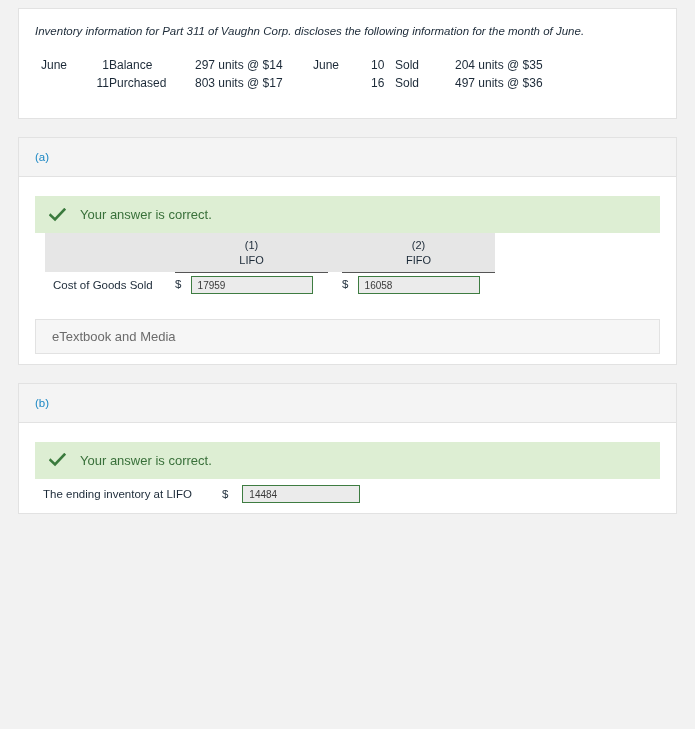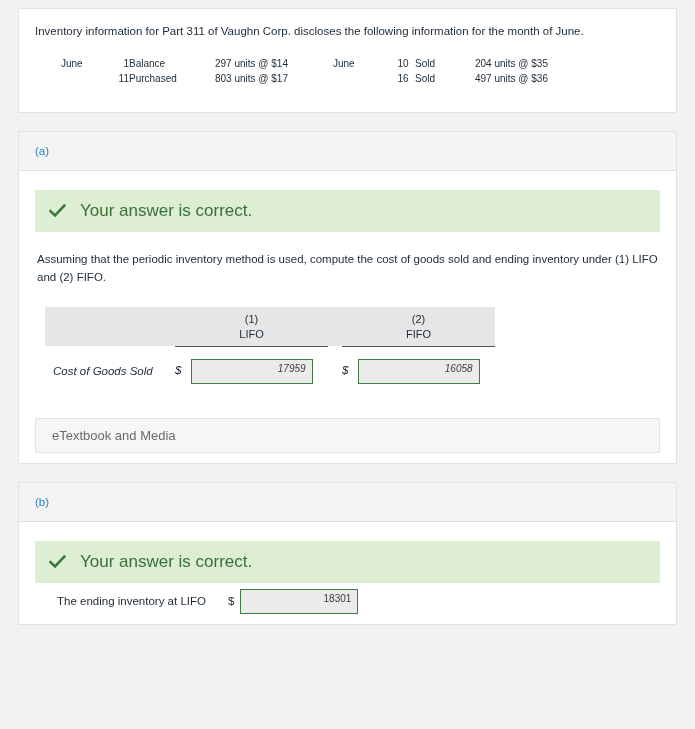--- a/index.html
+++ b/index.html
@@ -26,38 +26,39 @@
 
   
   .problem-body {
     padding: 14px 16px 26px 16px;
   }
   .problem-intro {
     font-size: 11.5px;
     line-height: 1.5;
     color: #1c2a38;
     margin-bottom: 16px;
+    font-style: italic;
   }
   table.inv-table {
     border-collapse: collapse;
-    margin-left: 26px;
-    font-size: 10px;
+    margin-left: 6px;
+    font-size: 12px;
     color: #1c2a38;
   }
   table.inv-table td {
     padding: 2px 0;
     white-space: nowrap;
     vertical-align: top;
   }
   td.c-month { width: 46px; text-align: left; padding-left: 4px;}
   td.c-day  { width: 22px; text-align: right; }
   td.c-act  { width: 86px; padding-left: 18px; }
   td.c-qty  { width: 118px; padding-left: 12px; }
   td.c-month2 { width: 58px; padding-left: 22px; text-align: left; }
-  td.c-day2  { width: 24px; text-align: center; }
+  td.c-day2  { width: 24px; text-align: left; }
   td.c-act2  { width: 60px; padding-left: 18px; }
   td.c-qty2  { padding-left: 12px; }
 
   
   .section-header {
     background: #f4f4f4;
     border-bottom: 1px solid #e2e2e2;
     padding: 13px 16px;
     font-size: 11.5px;
     color: #1a87c4;
@@ -72,21 +73,21 @@
     margin: 3px 0 0 0;
   }
   .check-icon {
     width: 17px;
     height: 14px;
     margin-right: 14px;
     flex: none;
     display: block;
   }
   .correct-text {
-    font-size: 17px;
+    font-size: 13px;
     color: #39703a;
   }
   .question-text {
     font-size: 11.5px;
     line-height: 1.55;
     margin: 19px 2px 20px 2px;
     color: #1c2a38;
   }
 
   
@@ -104,58 +105,58 @@
     text-align: center;
     line-height: 1.35;
   }
   .ans-table th.blank-head { width: 130px; background: #e6e6e6; }
   .ans-table th.col-head {
     width: 153px;
     border-bottom: 1px solid #555;
   }
   .ans-table th.gap-head { width: 14px; background: #e6e6e6; }
   .ans-table td {
-    padding: 12px 0;
+    padding: 3px 0;
     vertical-align: middle;
-    font-style: italic;
   }
   .row-label {
     font-size: 11.5px;
     padding-left: 8px !important;
     color: #1c2a38;
     white-space: nowrap;
   }
   .money-cell { white-space: nowrap; }
   .dollar {
     font-size: 11.5px;
     margin-right: 6px;
     color: #1c2a38;
   }
   .answer-input {
     display: inline-block;
     width: 122px;
-    height: 25px;
+    height: 18px;
     line-height: 17px;
     background: #ebebeb;
     border: 1px solid #3e7c41;
     font-size: 10px;
     color: #3a3a3a;
-    text-align: right;
+    text-align: left;
     padding: 0 6px;
     vertical-align: middle;
     font-family: "Liberation Sans", sans-serif;
   }
   .answer-input.wide { width: 118px; }
 
   
   .inline-answer {
     display: flex;
     align-items: center;
-    margin: 6px 0 0 22px;
-    font-size: 11.5px;
+    margin: 6px 0 0 8px;
+    font-size: 11.5px;
+    gap: 8px;
   }
   .inline-answer .lbl { margin-right: 22px; }
 
   
   .etextbook {
     margin: 22px 0 0 0;
     background: #f6f6f6;
     border: 1px solid #e2e2e2;
     padding: 9px 16px;
     font-size: 13px;
@@ -210,21 +211,20 @@
     </div>
     <div class="section-body">
 
       <div class="correct-banner">
         <svg class="check-icon" viewBox="0 0 17 14">
           <path d="M1.5 7.2 L6 11.4 L15.3 1.6" fill="none" stroke="#3a7a3d" stroke-width="2.6" stroke-linecap="square"></path>
         </svg>
         <span class="correct-text">Your answer is correct.</span>
       </div>
 
-      <div class="question-text">Assuming that the periodic inventory method is used, compute the cost of goods sold and ending inventory under (1) LIFO and (2) FIFO.</div>
 
       <table class="ans-table">
         <thead>
           <tr>
             <th class="blank-head"></th>
             <th class="col-head">
               <div>(1)</div>
               <div>LIFO</div>
             </th>
             <th class="gap-head"></th>
@@ -264,19 +264,19 @@
         <svg class="check-icon" viewBox="0 0 17 14">
           <path d="M1.5 7.2 L6 11.4 L15.3 1.6" fill="none" stroke="#3a7a3d" stroke-width="2.6" stroke-linecap="square"></path>
         </svg>
         <span class="correct-text">Your answer is correct.</span>
       </div>
 
 
       <div class="inline-answer">
         <span class="lbl">The ending inventory at LIFO</span>
         <span class="dollar">$</span>
-        <span class="answer-input wide">18301</span>
+        <span class="answer-input wide">14484</span>
       </div>
 
     </div>
   </div>
 
 </div>
 
 </body></html>

